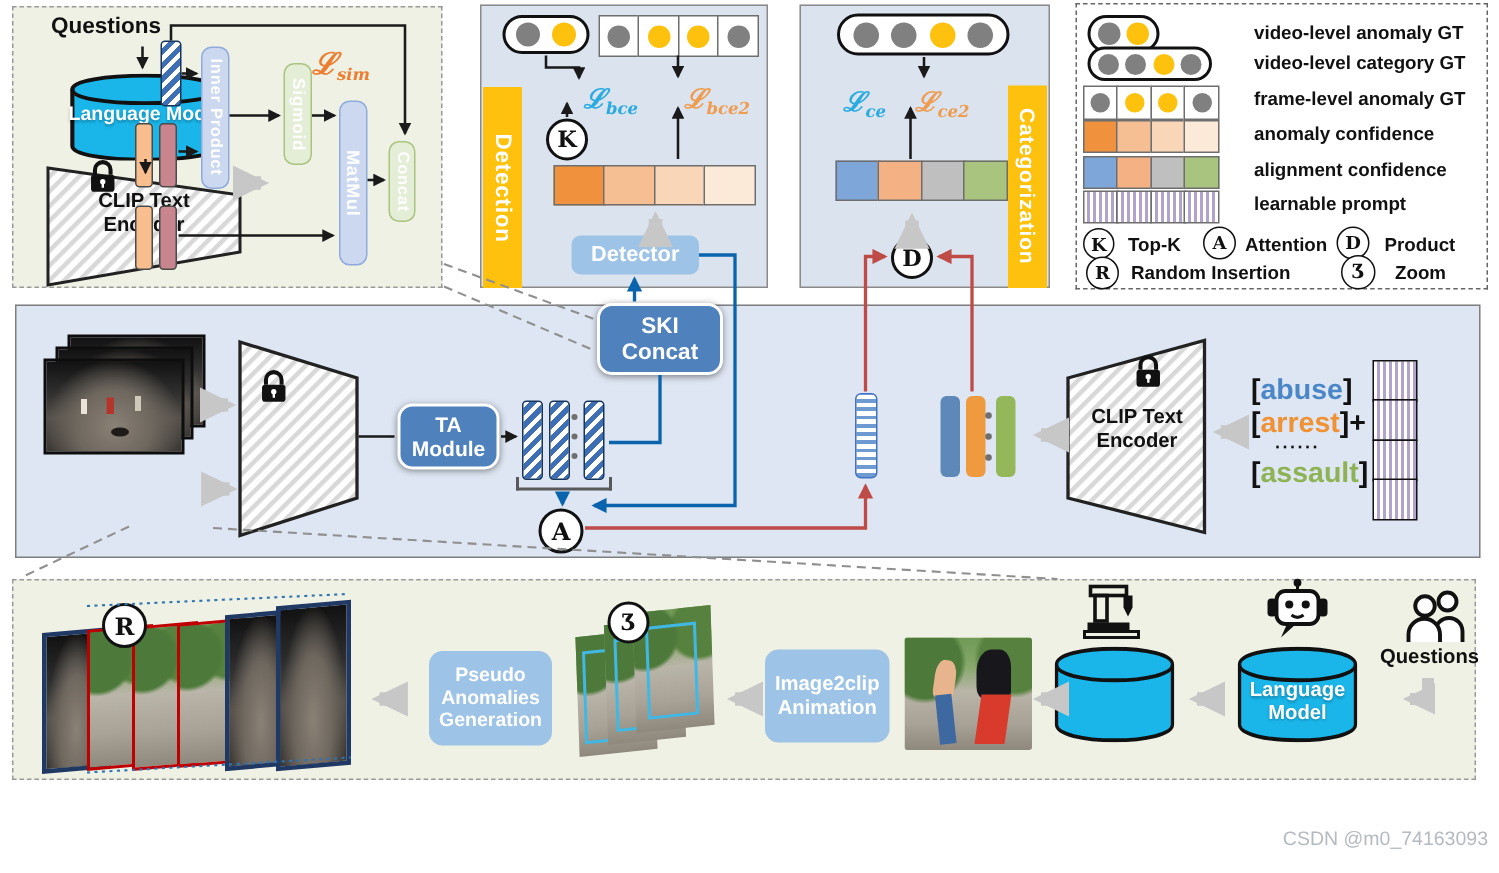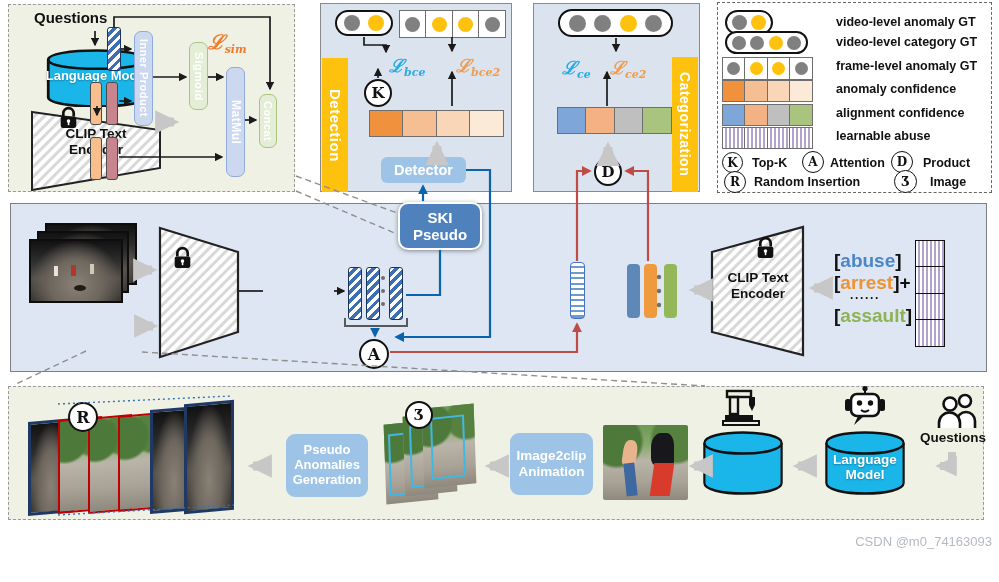--- a/index.html
+++ b/index.html
@@ -216,74 +216,77 @@
     <div style="width:22px;height:20px;background:#A9C47F;"></div>
   </div>
   <div class="abs legend-label" style="left:836px;top:105px;z-index:6;">alignment confidence</div>
 
   <div class="abs cellrow" style="left:723px;top:127px;z-index:6;">
     <div class="stripecell" style="width:22px;height:20px;"></div>
     <div class="stripecell" style="width:22px;height:20px;"></div>
     <div class="stripecell" style="width:22px;height:20px;"></div>
     <div class="stripecell" style="width:22px;height:20px;"></div>
   </div>
-  <div class="abs legend-label" style="left:836px;top:128px;z-index:6;">learnable abuse</div>
+  <div class="abs legend-label" style="left:836px;top:128px;z-index:6;">learnable prompt</div>
 
   <div class="abs cglyph" style="left:722px;top:152px;width:21px;height:21px;font-size:12px;border-width:1.8px;">
       <span>K</span>
     </div>
   <div class="abs legend-label" style="left:752px;top:155px;z-index:6;">Top-K</div>
   <div class="abs cglyph" style="left:802px;top:151px;width:22px;height:22px;font-size:12px;border-width:1.8px;">
       <span>A</span>
     </div>
   <div class="abs legend-label" style="left:830px;top:155px;z-index:6;">Attention</div>
   <div class="abs cglyph" style="left:891px;top:151px;width:22px;height:22px;font-size:12px;border-width:1.8px;">
       <span>D</span>
     </div>
   <div class="abs legend-label" style="left:923px;top:155px;z-index:6;text-align:right;">Product</div>
   <div class="abs cglyph" style="left:724px;top:171px;width:22px;height:22px;font-size:12px;border-width:1.8px;">
       <span>R</span>
     </div>
   <div class="abs legend-label" style="left:754px;top:174px;z-index:6;">Random Insertion</div>
   <div class="abs cglyph" style="left:894px;top:170px;width:23px;height:23px;font-size:13px;border-width:1.8px;">
       <span>Ʒ</span>
     </div>
-  <div class="abs legend-label" style="left:930px;top:174px;z-index:6;">Image</div>
+  <div class="abs legend-label" style="left:930px;top:174px;z-index:6;">Zoom</div>
 
   <div class="abs scene-cam" style="left:45px;top:223px;width:92px;height:62px;border:2px solid #0d0d0d;z-index:4;"></div>
   <div class="abs scene-cam" style="left:37px;top:231px;width:92px;height:62px;border:2px solid #0d0d0d;z-index:5;"></div>
   <div class="abs scene-cam" style="left:29px;top:239px;width:94px;height:64px;border:2px solid #0d0d0d;z-index:6;">
     <span class="abs" style="left:26%;top:42%;width:4px;height:10px;background:#e8e4da;"></span>
     <span class="abs" style="left:44%;top:40%;width:5px;height:11px;background:#b3362c;"></span>
     <span class="abs" style="left:66%;top:38%;width:4px;height:10px;background:#cfc9bb;"></span>
     <span class="abs" style="left:48%;top:74%;width:12px;height:6px;background:#1e1c19;border-radius:50%;"></span>
   </div>
 
 
   <div class="abs" style="left:170px;top:246px;width:25px;height:25px;z-index:6;">
     <svg width="25" height="25" viewBox="0 0 24 24">
         <path d="M7,10 V7 a5,5 0 0 1 10,0 v3" fill="none" stroke="#111" stroke-width="2.6"></path>
         <rect x="4.5" y="10" width="15" height="11" rx="2" fill="#111"></rect>
         <circle cx="12" cy="14.5" r="1.7" fill="#fff"></circle>
         <rect x="11.3" y="14.8" width="1.5" height="3.6" fill="#fff"></rect>
       </svg>
   </div>
 
+  <div class="abs modbox flexc" style="left:265px;top:269px;width:68px;height:44px;font-size:14px;z-index:7;">
+    <span style="width:50px;">TA Module</span>
+  </div>
 
   <div class="abs hatchbar" style="left:348px;top:267px;width:14px;height:53px;z-index:6;"></div>
   <div class="abs hatchbar" style="left:366px;top:267px;width:14px;height:53px;z-index:6;"></div>
   <div class="abs hatchbar" style="left:389px;top:267px;width:14px;height:53px;z-index:6;"></div>
   <div class="abs" style="left:344px;top:318px;width:64px;height:9px;border-left:2px solid #595959;border-right:2px solid #595959;border-bottom:2px solid #595959;z-index:6;"></div>
 
   <div class="abs cglyph" style="left:359px;top:339px;width:30px;height:30px;font-size:16px;">
     <span>A</span>
   </div>
 
   <div class="abs modbox flexc" style="left:398px;top:202px;width:84px;height:48px;font-size:15px;z-index:7;">
-    <span style="width:60px;">SKI Pseudo</span>
+    <span style="width:60px;">SKI Concat</span>
   </div>
 
   <div class="abs" style="left:570px;top:262px;width:15px;height:57px;border:1.5px solid #4472C4;border-radius:4px;
               background:repeating-linear-gradient(180deg,#fff 0 3px,#6D9AD0 3px 5.5px);z-index:6;"></div>
 
   <div class="abs" style="left:627px;top:264px;width:13px;height:54px;background:#5E88B8;border-radius:4px;z-index:6;"></div>
   <div class="abs" style="left:644px;top:264px;width:13px;height:54px;background:#F09A40;border-radius:4px;z-index:6;"></div>
   <div class="abs" style="left:664px;top:264px;width:13px;height:54px;background:#94B75A;border-radius:4px;z-index:6;"></div>
 
   <div class="abs" style="left:753px;top:236px;width:25px;height:25px;z-index:6;">
@@ -397,21 +400,21 @@
   <div class="abs" style="left:936px;top:392px;width:44px;height:37px;z-index:6;">
     <svg width="44" height="37" viewBox="0 0 44 37">
       <circle cx="29" cy="9" r="6" fill="#fff" stroke="#111" stroke-width="2.6"></circle>
       <path d="M21,36 v-7 a9,9 0 0 1 18,0 v7" fill="#fff" stroke="#111" stroke-width="2.6"></path>
       <circle cx="14" cy="12" r="6.5" fill="#fff" stroke="#111" stroke-width="2.6"></circle>
       <path d="M3,36 v-5 a10.5,10.5 0 0 1 21,0 v5" fill="#fff" stroke="#111" stroke-width="2.6"></path>
     </svg>
   </div>
   <div class="abs" style="left:920px;top:430px;width:66px;font-weight:bold;font-size:13.5px;text-align:center;z-index:6;">Questions</div>
 
-  <div class="abs" style="left:800px;top:534px;width:192px;text-align:right;font-size:13px;color:#B4BAC0;z-index:6;">CSDN @m0_74163093</div>
+  <div class="abs" style="left:800px;top:551px;width:192px;text-align:right;font-size:13px;color:#B4BAC0;z-index:6;">CSDN @m0_74163093</div>
 
   <svg class="abs" style="left:0;top:0;width:999px;height:582px;z-index:30;pointer-events:none;" viewBox="0 0 999 582">
     <defs>
       <marker id="ab" markerWidth="5" markerHeight="5" refX="4.2" refY="2.5" orient="auto">
           <path d="M0,0L5,2.5L0,5Z" fill="#1a1a1a"></path>
         </marker>
       <marker id="abl" markerWidth="4.6" markerHeight="4.6" refX="3.8" refY="2.3" orient="auto">
           <path d="M0,0L4.6,2.3L0,4.6Z" fill="#0A64AD"></path>
         </marker>
       <marker id="ar" markerWidth="4.6" markerHeight="4.6" refX="3.8" refY="2.3" orient="auto">

